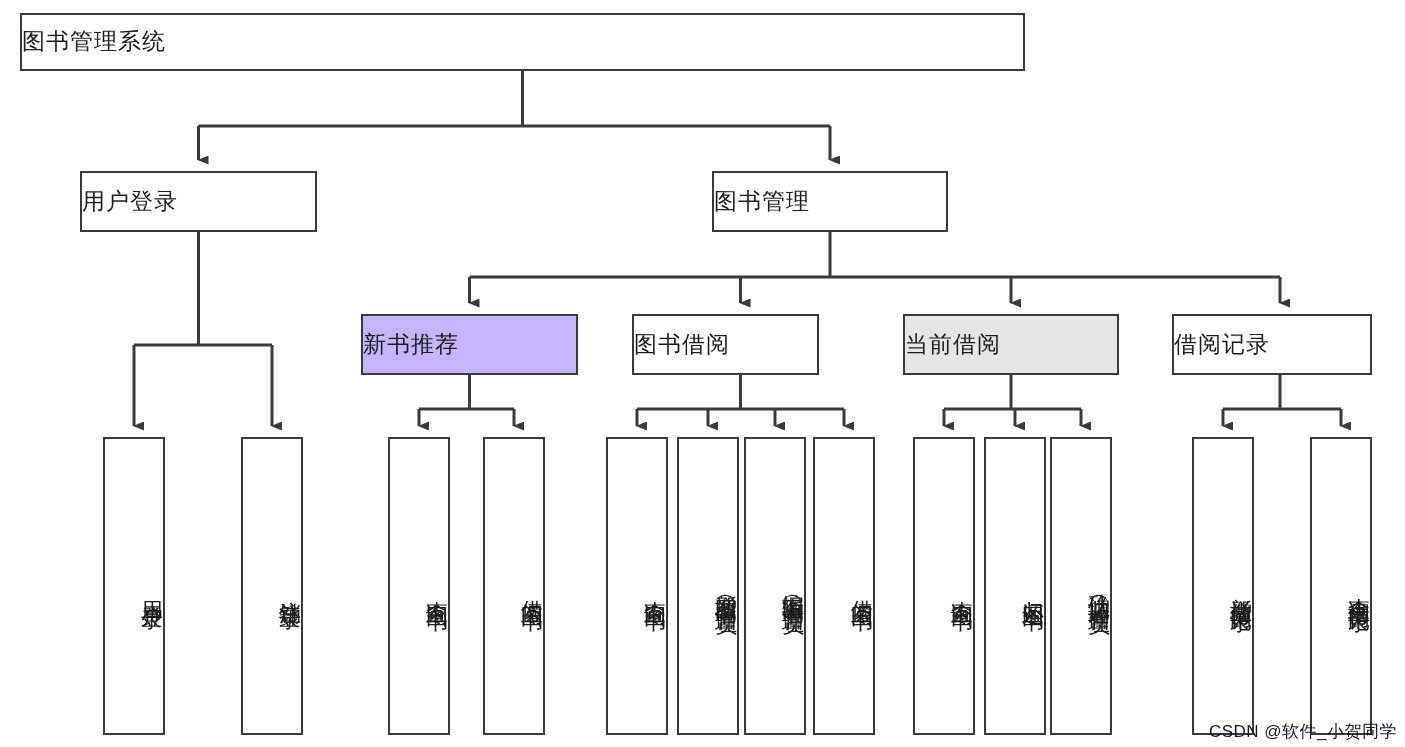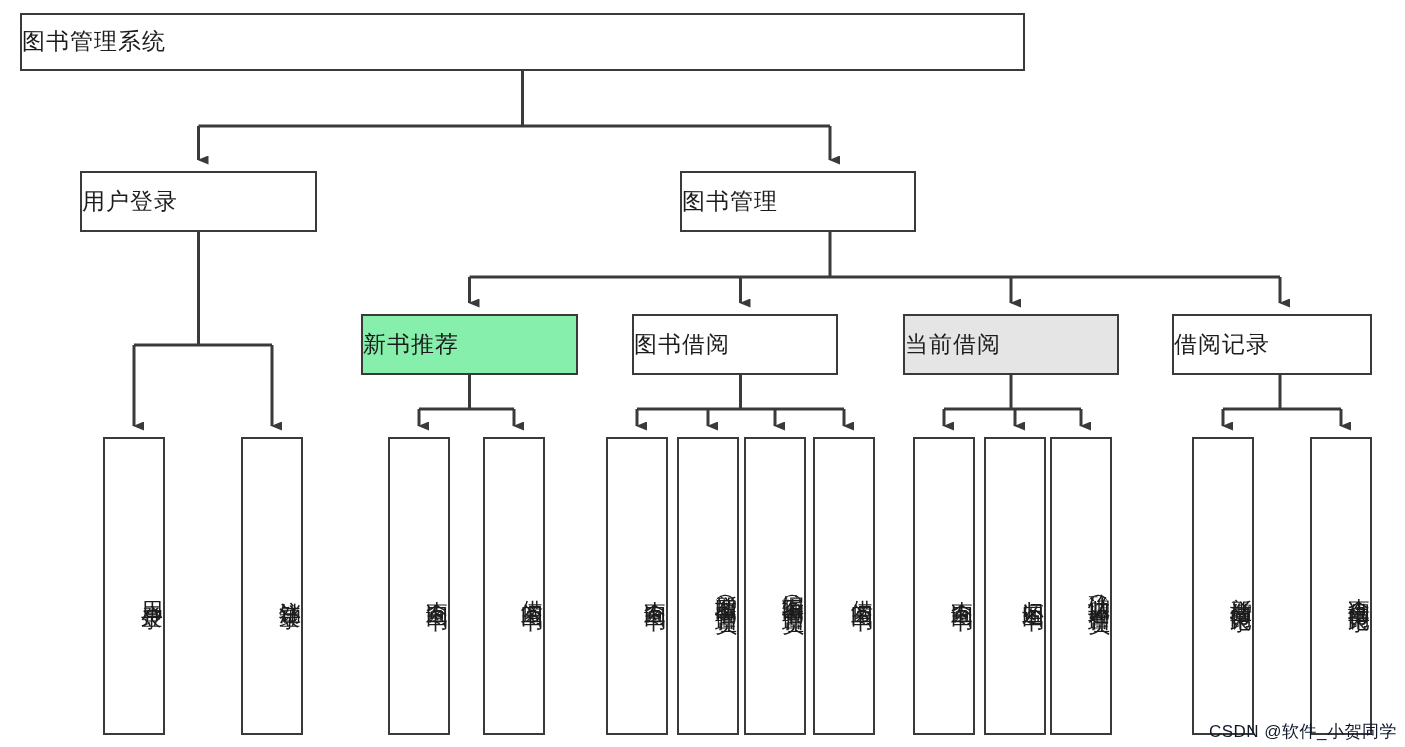--- a/index.html
+++ b/index.html
@@ -117,27 +117,27 @@
       </g>
   </svg>
 
   <div id="nodes-layer">
       <div class="node horizontal" style="left: 20px; top: 13px; width: 1005px; height: 58px; border-color: rgb(58, 58, 58); background: rgb(255, 255, 255); color: rgb(28, 28, 28);">
         <span class="node-label">图书管理系统</span>
       </div>
       <div class="node horizontal" style="left: 80px; top: 171px; width: 237px; height: 61px; border-color: rgb(58, 58, 58); background: rgb(255, 255, 255); color: rgb(28, 28, 28);">
         <span class="node-label">用户登录</span>
       </div>
-      <div class="node horizontal" style="left: 680px; top: 171px; width: 236px; height: 61px; border-color: rgb(58, 58, 58); background: rgb(255, 255, 255); color: rgb(28, 28, 28);">
+      <div class="node horizontal" style="left: 712px; top: 171px; width: 236px; height: 61px; border-color: rgb(58, 58, 58); background: rgb(255, 255, 255); color: rgb(28, 28, 28);">
         <span class="node-label">图书管理</span>
       </div>
-      <div class="node horizontal" style="left: 361px; top: 314px; width: 217px; height: 61px; border-color: rgb(58, 58, 58); background: #86efac; color: rgb(28, 28, 28);">
+      <div class="node horizontal" style="left: 361px; top: 314px; width: 217px; height: 61px; border-color: rgb(58, 58, 58); background: #c4b5fd; color: rgb(28, 28, 28);">
         <span class="node-label">新书推荐</span>
       </div>
-      <div class="node horizontal" style="left: 632px; top: 314px; width: 206px; height: 61px; border-color: rgb(58, 58, 58); background: rgb(255, 255, 255); color: rgb(28, 28, 28);">
+      <div class="node horizontal" style="left: 632px; top: 314px; width: 187px; height: 61px; border-color: rgb(58, 58, 58); background: rgb(255, 255, 255); color: rgb(28, 28, 28);">
         <span class="node-label">图书借阅</span>
       </div>
       <div class="node horizontal" style="left: 903px; top: 314px; width: 216px; height: 61px; border-color: rgb(58, 58, 58); background: #e5e5e5; color: rgb(28, 28, 28);">
         <span class="node-label">当前借阅</span>
       </div>
       <div class="node horizontal" style="left: 1172px; top: 314px; width: 200px; height: 61px; border-color: rgb(58, 58, 58); background: rgb(255, 255, 255); color: rgb(28, 28, 28);">
         <span class="node-label">借阅记录</span>
       </div>
       <div class="node vertical" style="left: 103px; top: 437px; width: 62px; height: 298px; border-color: rgb(58, 58, 58); background: rgb(255, 255, 255); color: rgb(28, 28, 28);">
         <span class="node-label">用户登录</span>

